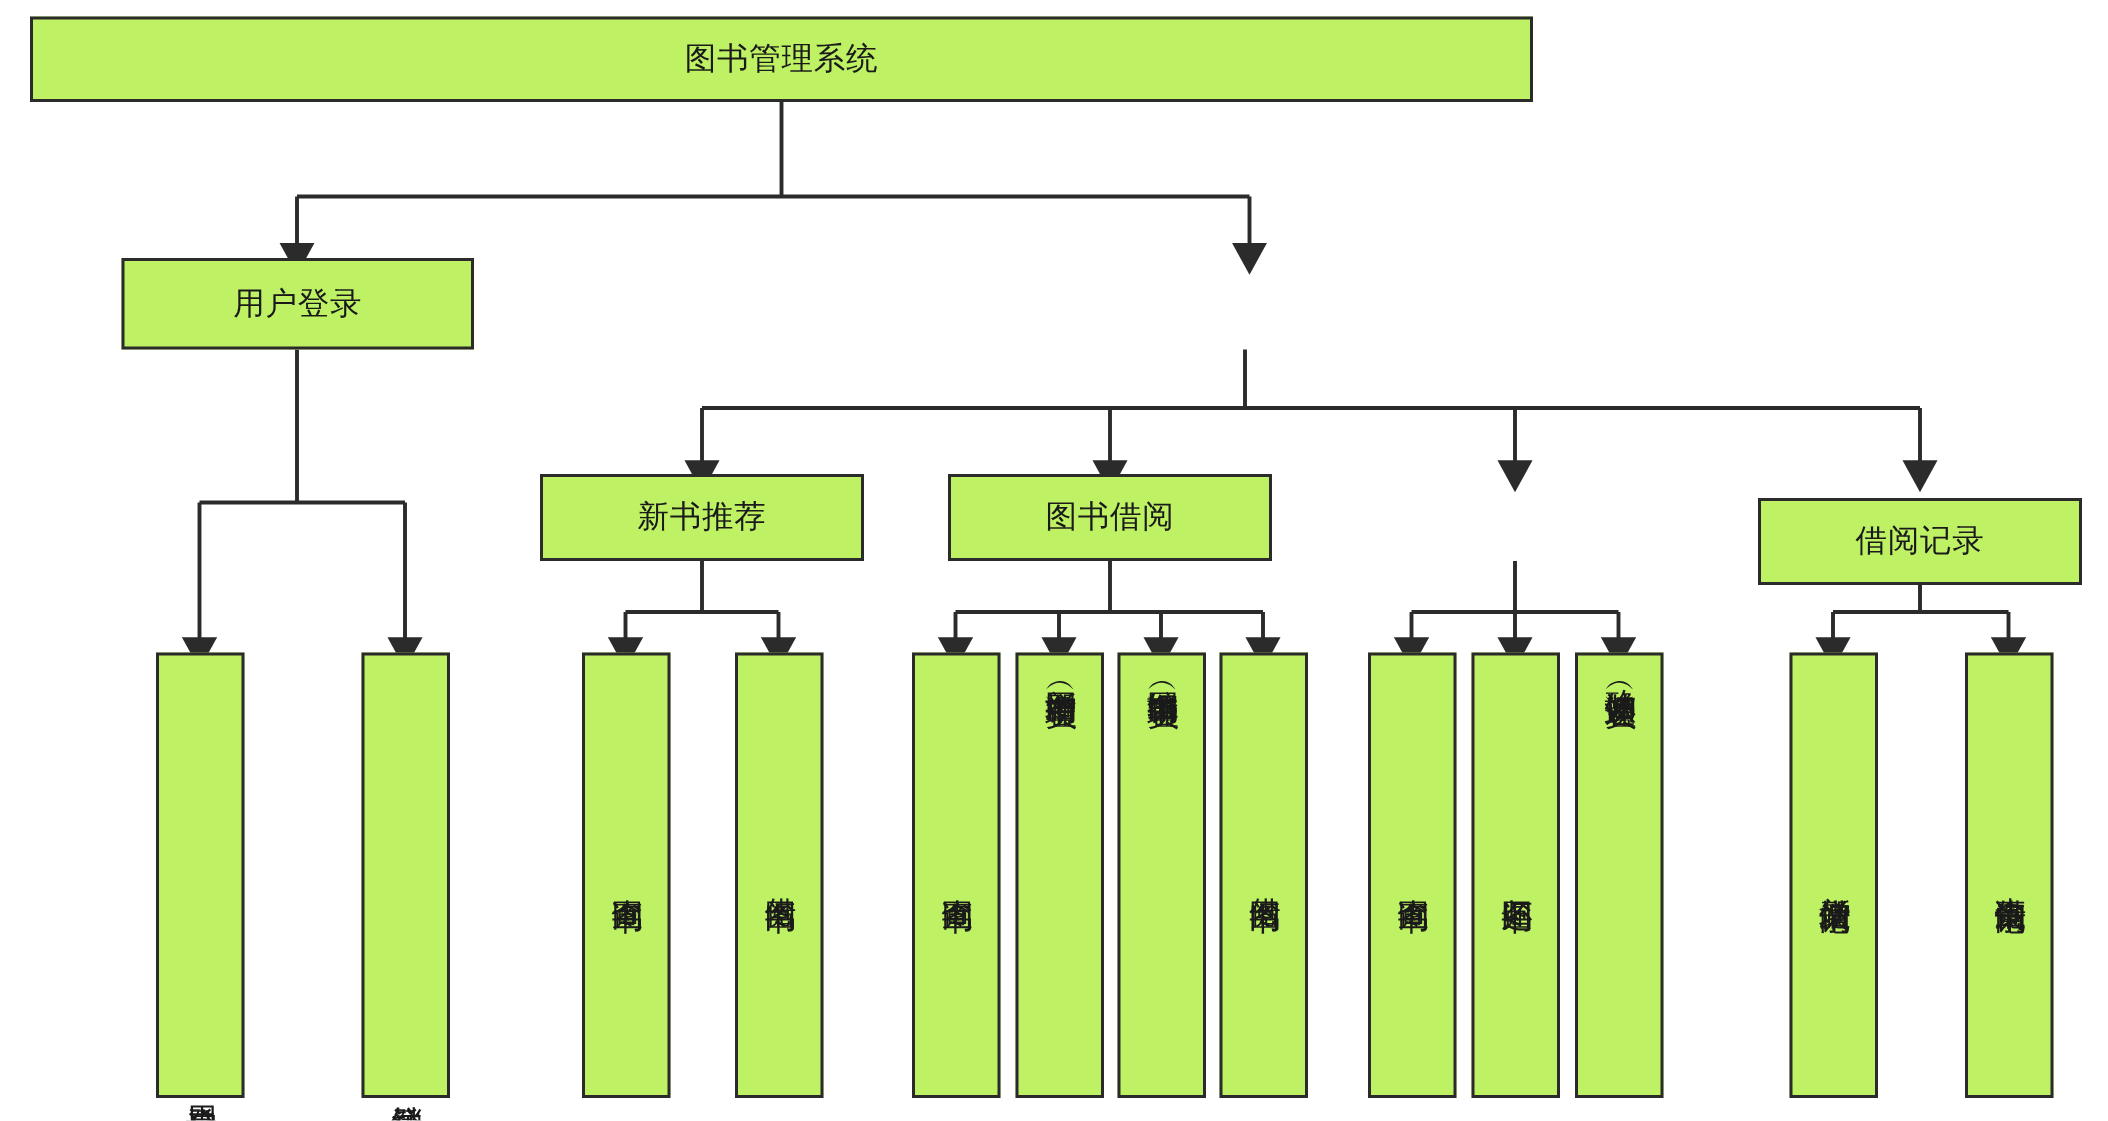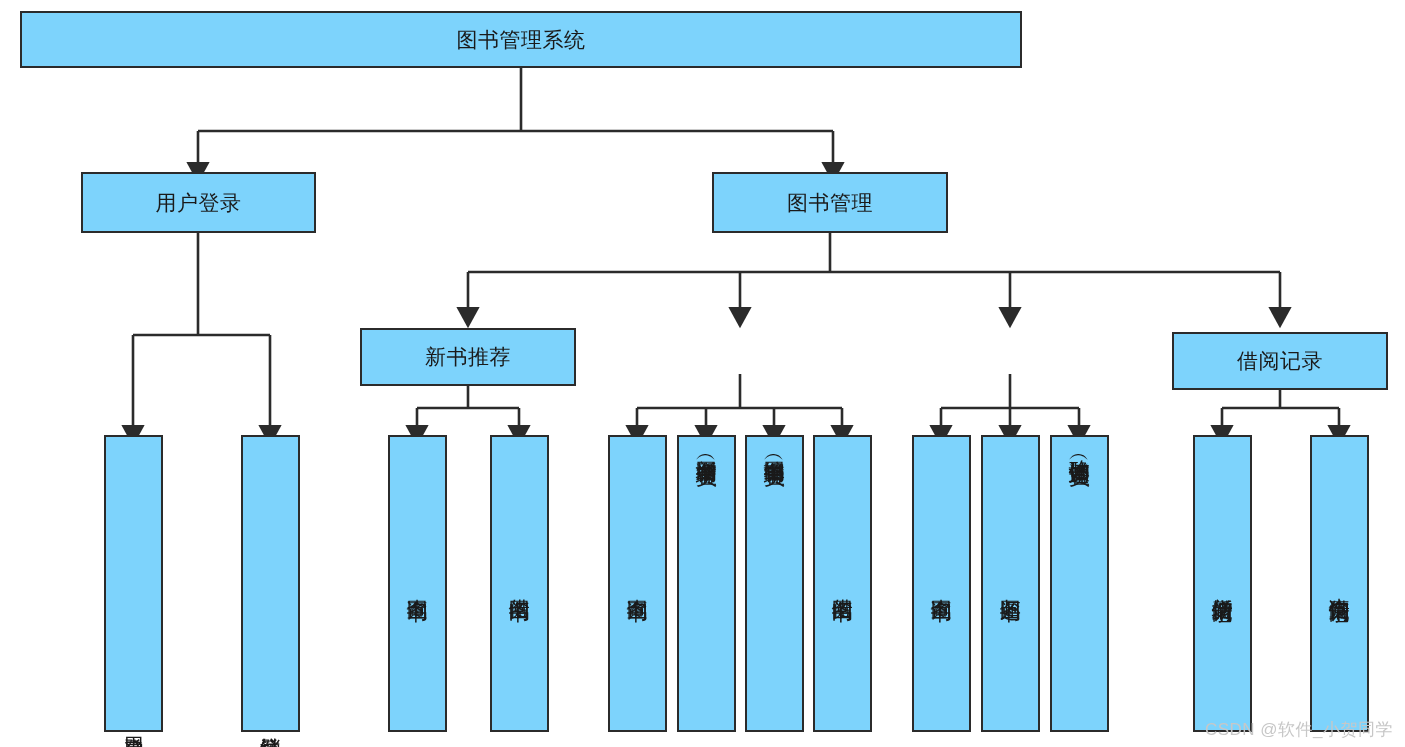--- a/index.html
+++ b/index.html
@@ -21,21 +21,21 @@
     position: absolute;
     left: 0;
     top: 0;
     width: 1405px;
     height: 747px;
   }
   .node {
     position: absolute;
     box-sizing: border-box;
     border: 2.5px solid #2b2b2b;
-    background: #7dd3fc;
+    background: #bef264;
     color: #1a1a1a;
     display: flex;
     align-items: center;
     justify-content: center;
     z-index: 2;
   }
   .node-label {
     font-size: 21px;
     line-height: 1.1;
     letter-spacing: 0.5px;
@@ -130,26 +130,26 @@
     </g>
   </svg>
 
   <div class="node horiz" style="left:20px; top:11px; width:1002px; height:57px;">
     <span class="node-label">图书管理系统</span>
   </div>
 
   <div class="node horiz" style="left:81px; top:172px; width:235px; height:61px;">
     <span class="node-label">用户登录</span>
   </div>
-  <div class="node horiz" style="left:712px; top:172px; width:236px; height:61px;">
-    <span class="node-label">图书管理</span>
+
+  <div class="node horiz" style="left:360px; top:316px; width:216px; height:58px;font-family:Liberation Serif, serif;">
+    <span class="node-label">新书推荐</span>
   </div>
-
-  <div class="node horiz" style="left:360px; top:328px; width:216px; height:58px;">
-    <span class="node-label">新书推荐</span>
+  <div class="node horiz" style="left:632px; top:316px; width:216px; height:58px;">
+    <span class="node-label">图书借阅</span>
   </div>
   <div class="node horiz" style="left:1172px; top:332px; width:216px; height:58px;">
     <span class="node-label">借阅记录</span>
   </div>
 
   <div class="node vert align-bottom" style="left:104px; top:435px; width:59px; height:297px;">
     <span class="node-label">用户登录</span>
   </div>
   <div class="node vert align-bottom" style="left:241px; top:435px; width:59px; height:297px;">
     <span class="node-label">注销登录</span>
@@ -185,14 +185,13 @@
     <span class="node-label">确认归还（管理员）</span>
   </div>
 
   <div class="node vert" style="left:1193px; top:435px; width:59px; height:297px; align-items:center;">
     <span class="node-label">新增借阅记录</span>
   </div>
   <div class="node vert" style="left:1310px; top:435px; width:59px; height:297px; align-items:center;">
     <span class="node-label">查询借阅记录</span>
   </div>
 
-  <div id="watermark">CSDN @软件_小贺同学</div>
 </div>
 
 </body></html>

